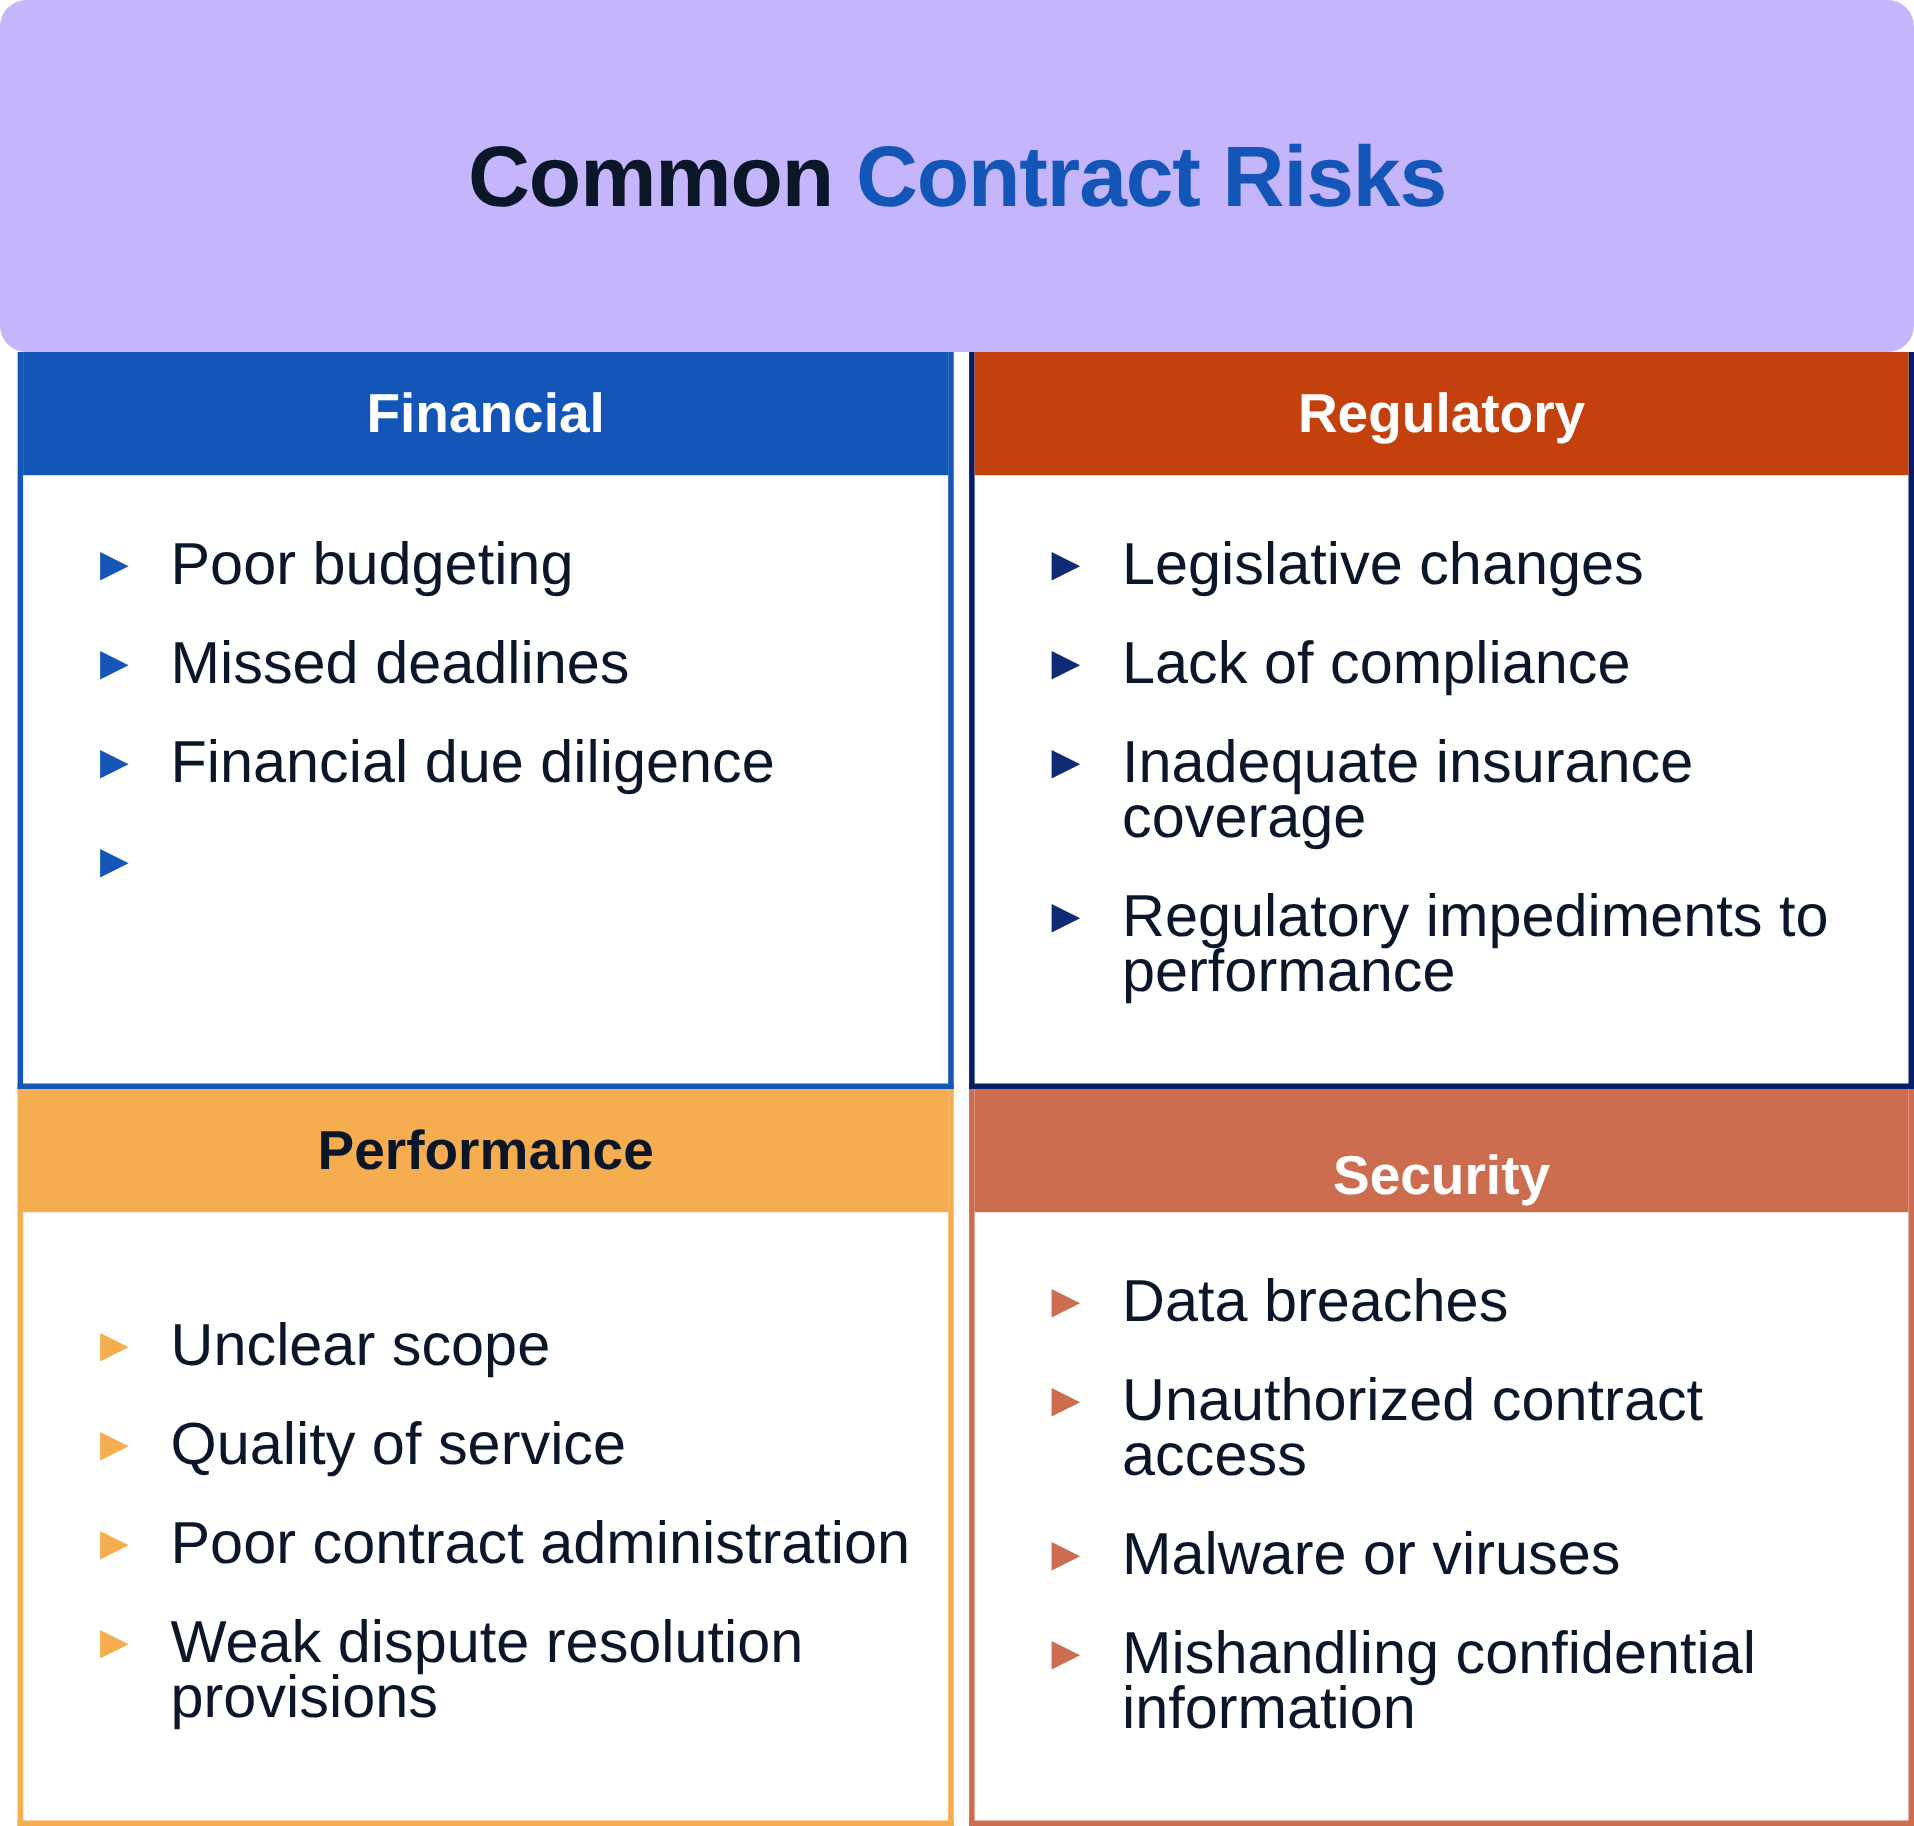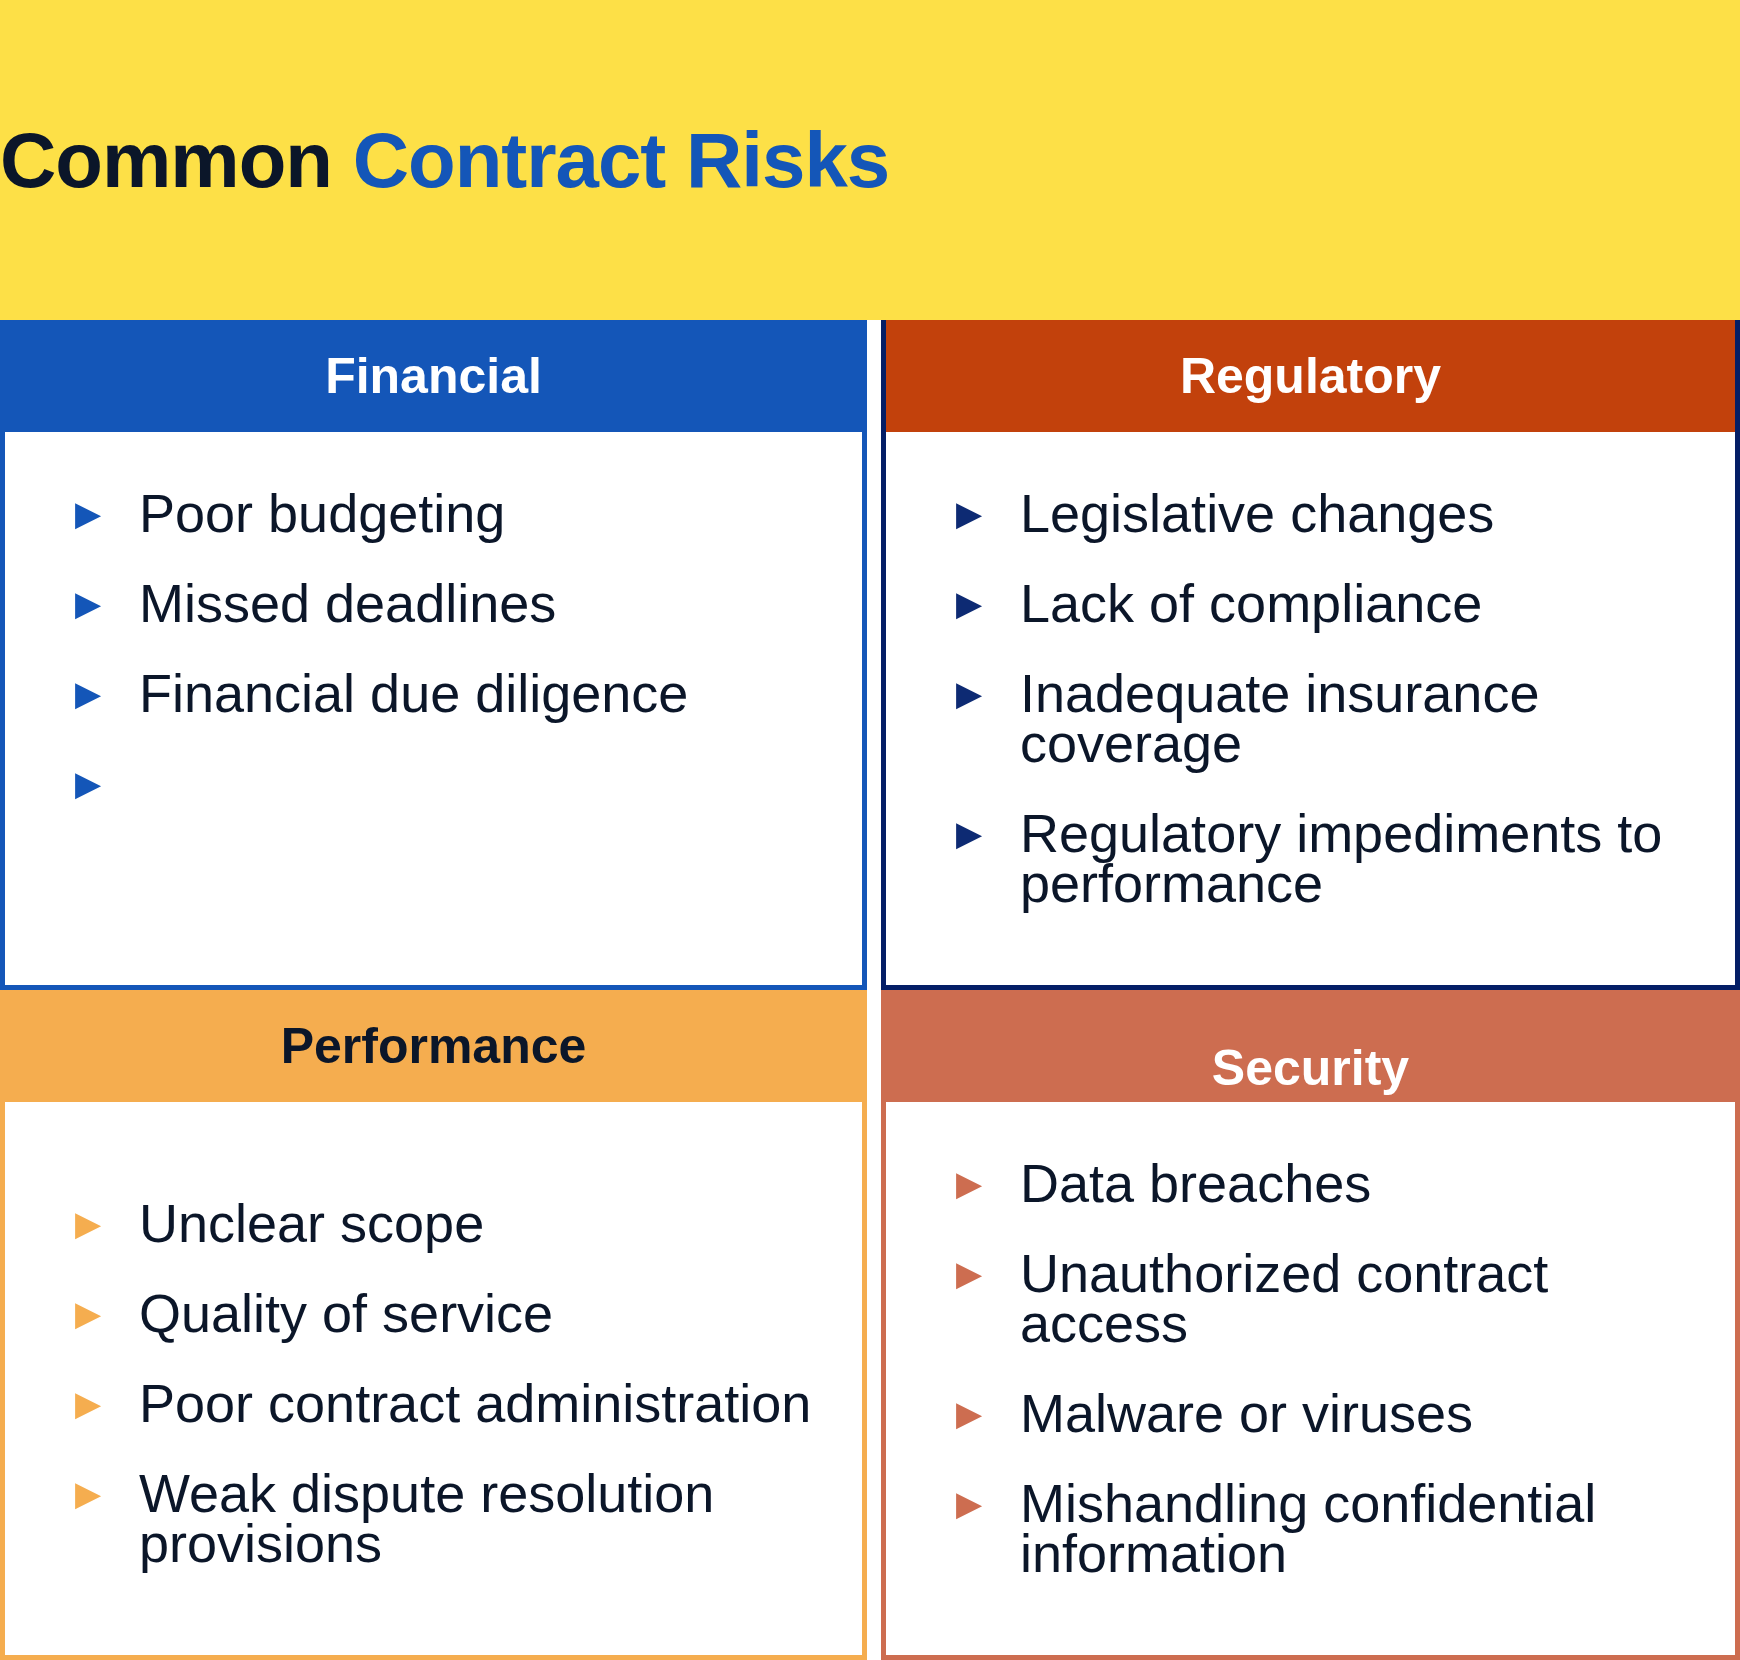--- a/index.html
+++ b/index.html
@@ -19,24 +19,26 @@
     height: 1660px;
     position: relative;
     display: flex;
     flex-direction: column;
     background: #ffffff;
   }
 
   
   .title-banner {
     height: 320px;
-    background: #fde047;
+    background: #c4b5fd;
     display: flex;
     align-items: center;
+    justify-content: center;
     flex: 0 0 320px;
+    border-radius: 24px;
   }
   .title-text {
     font-size: 78px;
     font-weight: bold;
     letter-spacing: -1px;
     line-height: 1;
     white-space: nowrap;
   }
   .title-dark { color: #0b1629; }
   .title-accent { color: #1456b8; }
@@ -51,20 +53,21 @@
     row-gap: 0px;
   }
 
   .card {
     position: relative;
     display: flex;
     flex-direction: column;
     background: #ffffff;
     box-sizing: border-box;
     overflow: hidden;
+    margin-left: 16px;
   }
 
   .card-financial   { border: 5px solid #1456b8;  border-top: none; }
   .card-regulatory  { border: 5px solid #041e66;  border-top: none; margin-left: 14px; }
   .card-performance { border: 5px solid #f5ad4f;  border-top: none; gap: 40px; }
   .card-security    { border: 5px solid #cd6d50;  border-top: none; margin-left: 14px; }
 
   .card-header {
     height: 112px;
     flex: 0 0 112px;

